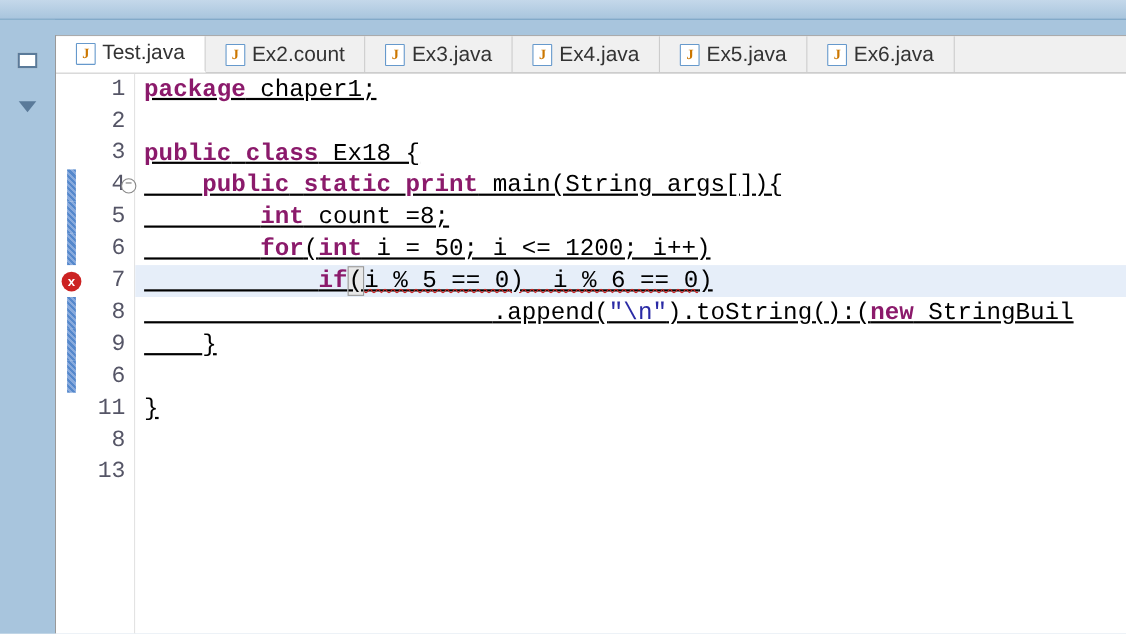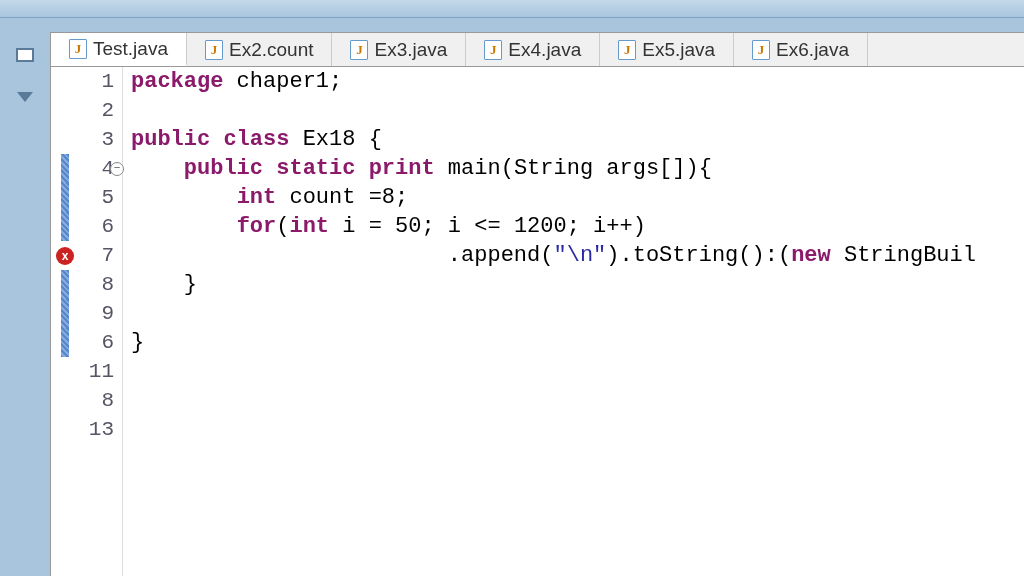--- a/index.html
+++ b/index.html
@@ -150,20 +150,21 @@
   font-size: 11px;
   line-height: 1;
   color: #555;
 }
 .code {
   flex: 1;
   background: white;
   font-family: "Courier New", monospace;
   font-size: 22px;
   line-height: 29px;
+  text-decoration: underline;
 }
 .code-line {
   height: 29px;
   white-space: pre;
   padding-left: 8px;
 }
 .code-line.highlight {
   background: #e6eef9;
 }
 .kw { color: #8b1a6b; font-weight: bold; }
@@ -266,20 +267,21 @@
         <div class="line-num">13</div>
       </div>
 
       <div class="code">
         <div class="code-line"><span class="kw">package</span><span> chaper1;</span></div>
         <div class="code-line"><span></span></div>
         <div class="code-line"><span class="kw">public</span><span> </span><span class="kw">class</span><span> Ex18 {</span></div>
         <div class="code-line"><span>    </span><span class="kw">public</span><span> </span><span class="kw">static</span><span> </span><span class="kw">print</span><span> main(String args[]){</span></div>
         <div class="code-line"><span>        </span><span class="kw">int</span><span> count =8;</span></div>
         <div class="code-line"><span>        </span><span class="kw">for</span><span>(</span><span class="kw">int</span><span> i = 50; i &lt;= 1200; i++)</span></div>
+        <div class="code-line highlight"><span>            </span><span class="kw">if</span><span class="paren-match">(</span><span class="wavy">i % 5 == 0)  i % 6 == 0</span><span>)</span></div>
         <div class="code-line"><span>                        </span><span>.append(</span><span class="str">"\n"</span><span>).toString():(</span><span class="kw">new</span><span> StringBuil</span></div>
         <div class="code-line"><span>    </span><span>}</span></div>
         <div class="code-line"><span></span></div>
         <div class="code-line"><span>}</span></div>
         <div class="code-line"><span></span></div>
       </div>
     </div>
   </div>
 </div>
 

